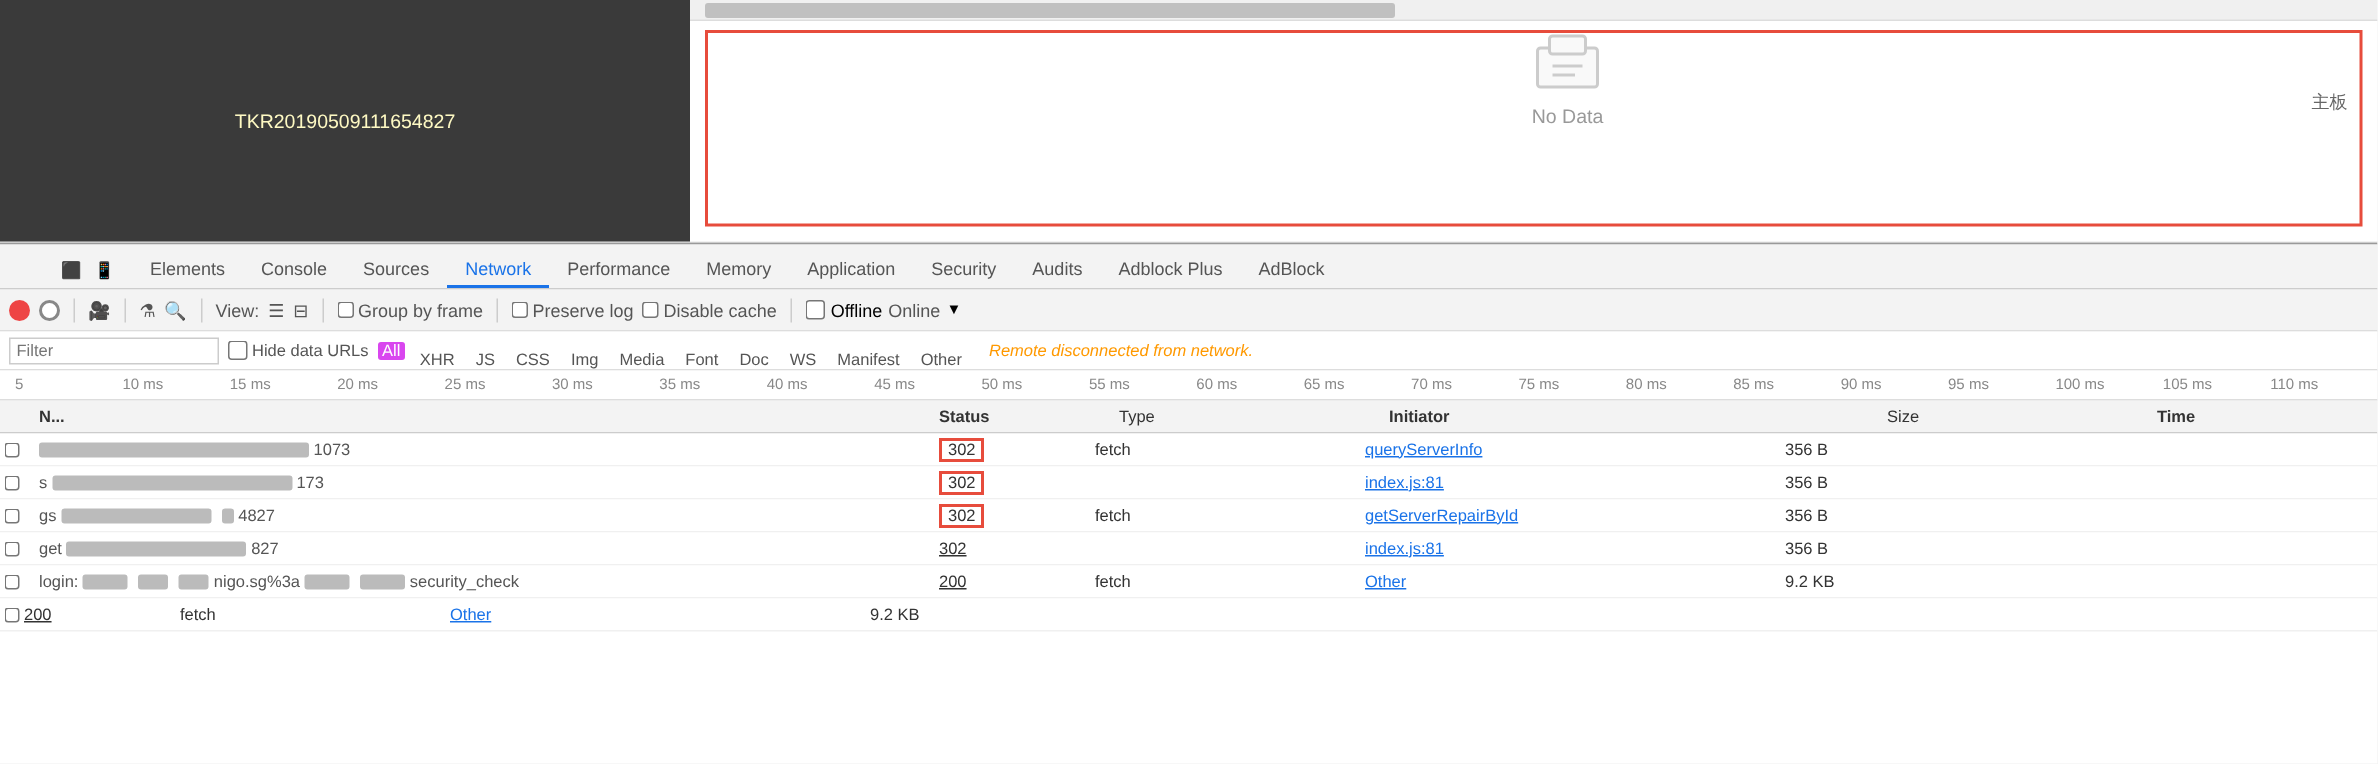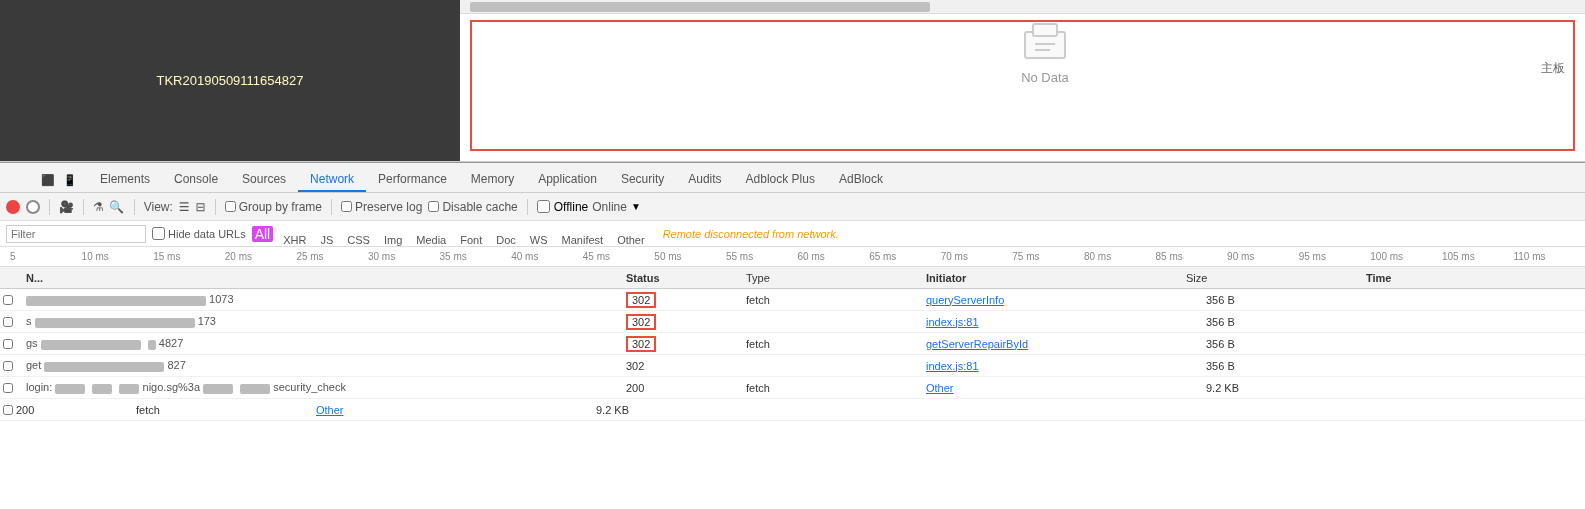--- a/index.html
+++ b/index.html
@@ -209,21 +209,21 @@
       display: flex;
       align-items: center;
       gap: 3px;
       font-size: 11px;
       color: #555;
     }
 
     .filter-badge {
       background: #d946ef;
       color: #fff;
-      font-size: 14px;
+      font-size: 11px;
       padding: 0 3px;
       border-radius: 2px;
     }
 
     .filter-type {
       font-size: 11px;
       color: #555;
       cursor: pointer;
       padding: 0 4px;
       margin-top: 12px;
@@ -272,35 +272,35 @@
       height: 22px;
       background: #f3f3f3;
       border-bottom: 1px solid #ccc;
       display: flex;
       align-items: center;
     }
 
     .col-name { width: 610px; padding-left: 10px; font-size: 11px; color: #333; font-weight: bold; }
     .col-status { width: 120px; font-size: 11px; color: #333; font-weight: bold; }
     .col-type { width: 180px; font-size: 11px; color: #333; font-weight: normal; }
-    .col-initiator { width: 260px; font-size: 11px; color: #333; font-weight: bold; }
+    .col-initiator { width: 332px; font-size: 11px; color: #333; font-weight: bold; }
     .col-size { width: 180px; font-size: 11px; color: #333; font-weight: normal; }
     .col-time { font-size: 11px; color: #333; font-weight: bold; flex: 1; }
 
     .table-row {
       height: 22px;
       display: flex;
       align-items: center;
       border-bottom: 1px solid #f0f0f0;
       background: #fff;
     }
 
     .cell { font-size: 11px; color: #333; overflow: hidden; white-space: nowrap; }
     .cell-name { width: 610px; padding-left: 10px; color: #555; }
-    .cell-status { width: 120px; }
+    .cell-status { width: 104px; text-decoration: underline; }
     .cell-type { width: 180px; }
     .cell-initiator { width: 280px; color: #1a73e8; text-decoration: underline; }
     .cell-size { width: 180px; text-align: left; padding-right: 10px; }
     .cell-time { flex: 1; text-align: right; padding-right: 10px; }
 
     .status-box {
       border: 2px solid #e74c3c;
       padding: 0 4px;
       display: inline-block;
     }

